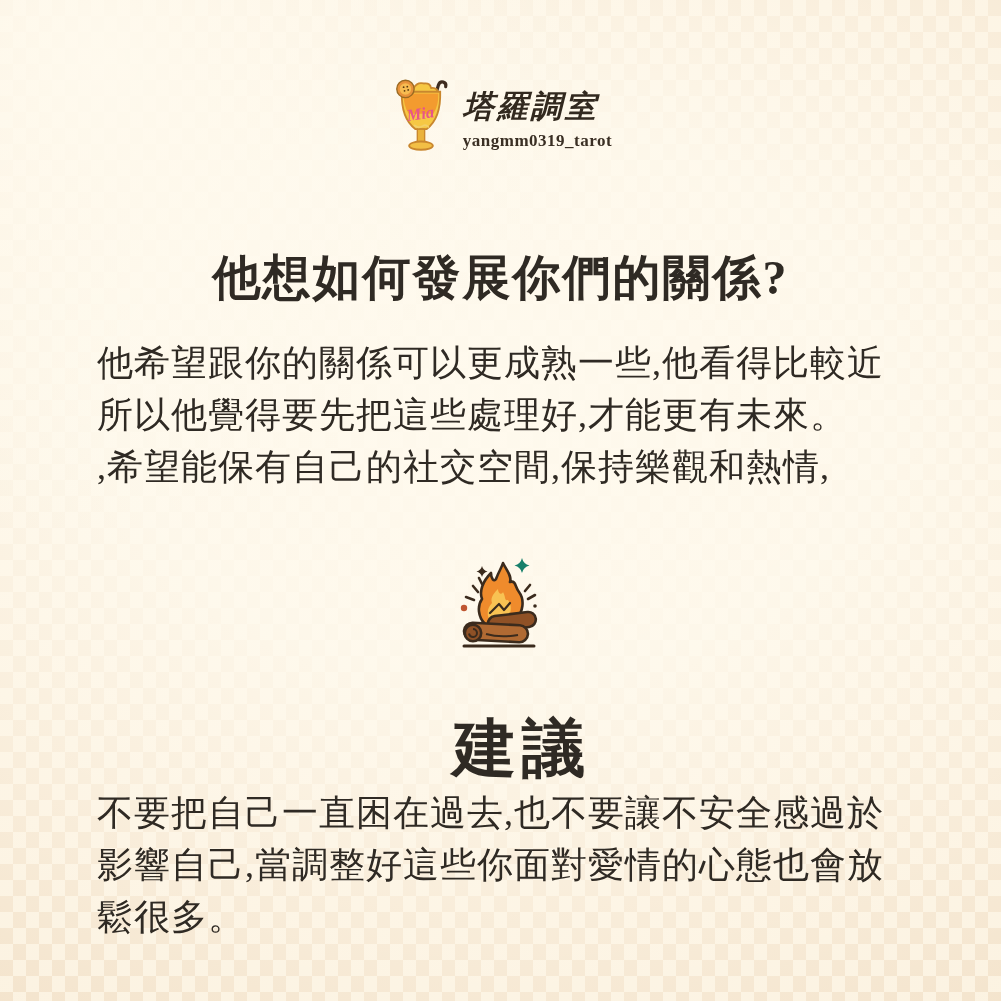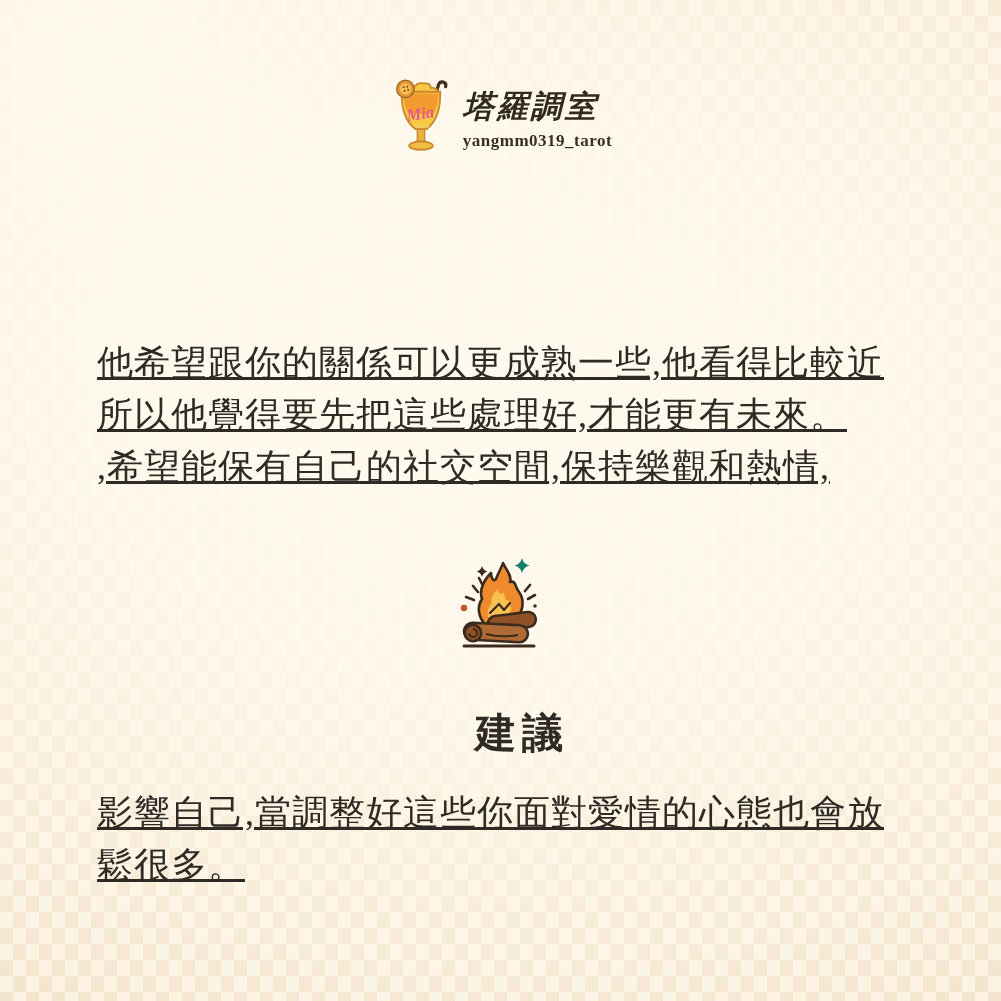--- a/index.html
+++ b/index.html
@@ -73,38 +73,37 @@
     letter-spacing: 2px;
     white-space: nowrap;
   }
   .para {
     position: absolute;
     left: 97px;
     width: 816px;
     font-size: 36px;
     line-height: 52px;
     letter-spacing: 1px;
-    text-decoration: underline;
   }
   .para .line { white-space: nowrap; }
   .question-body { top: 337px; }
 
   .divider-icon {
     position: absolute;
     top: 552px; left: 0; right: 0;
     display: flex;
     justify-content: center;
   }
   .divider-icon svg { width: 110px; height: 104px; }
 
   .advice-title {
     position: absolute;
     top: 706px; left: 0; right: 0;
     text-align: center;
-    font-size: 41px;
+    font-size: 63px;
     font-weight: bold;
     letter-spacing: 6px;
     margin-left: 43px;
   }
   .advice-body { top: 787px; }
 </style>
 </head>
 <body>
 
 <div class="canvas">
@@ -138,20 +137,21 @@
           <text x="35" y="45" text-anchor="middle" font-size="18" font-style="italic" font-weight="bold" fill="#e8558a" transform="rotate(-8 35 45)">Mia</text>
           <path d="M28 52 q4 3.5 9 0.5 q3 -2 6 1" stroke="#f3d06a" stroke-width="2" fill="none" stroke-linecap="round"></path>
         </svg>
       </div>
       <div class="brand-text">
         <div class="brand-name">塔羅調室</div>
         <div class="brand-handle">yangmm0319_tarot</div>
       </div>
     </header>
 
+    <h1 class="question-title">他想如何發展你們的關係?</h1>
 
     <div class="para question-body">
       <div class="line">他希望跟你的關係可以更成熟一些,他看得比較近</div>
       <div class="line">所以他覺得要先把這些處理好,才能更有未來。</div>
       <div class="line">,希望能保有自己的社交空間,保持樂觀和熱情,</div>
     </div>
 
     <div class="divider-icon">
       <svg viewBox="0 0 110 100" xmlns="http://www.w3.org/2000/svg">
 
@@ -183,18 +183,19 @@
 
         <path d="M40 80 q14 4 32 1" fill="none" stroke="#3b2b1d" stroke-width="2"></path>
 
         <path d="M18 92 H88" stroke="#3b2b1d" stroke-width="3" stroke-linecap="round"></path>
       </svg>
     </div>
 
     <h2 class="advice-title">建議</h2>
 
     <div class="para advice-body">
+      <div class="line">不要把自己一直困在過去,也不要讓不安全感過於</div>
       <div class="line">影響自己,當調整好這些你面對愛情的心態也會放</div>
       <div class="line">鬆很多。</div>
     </div>
 
   </div>
 </div>
 
 </body></html>

